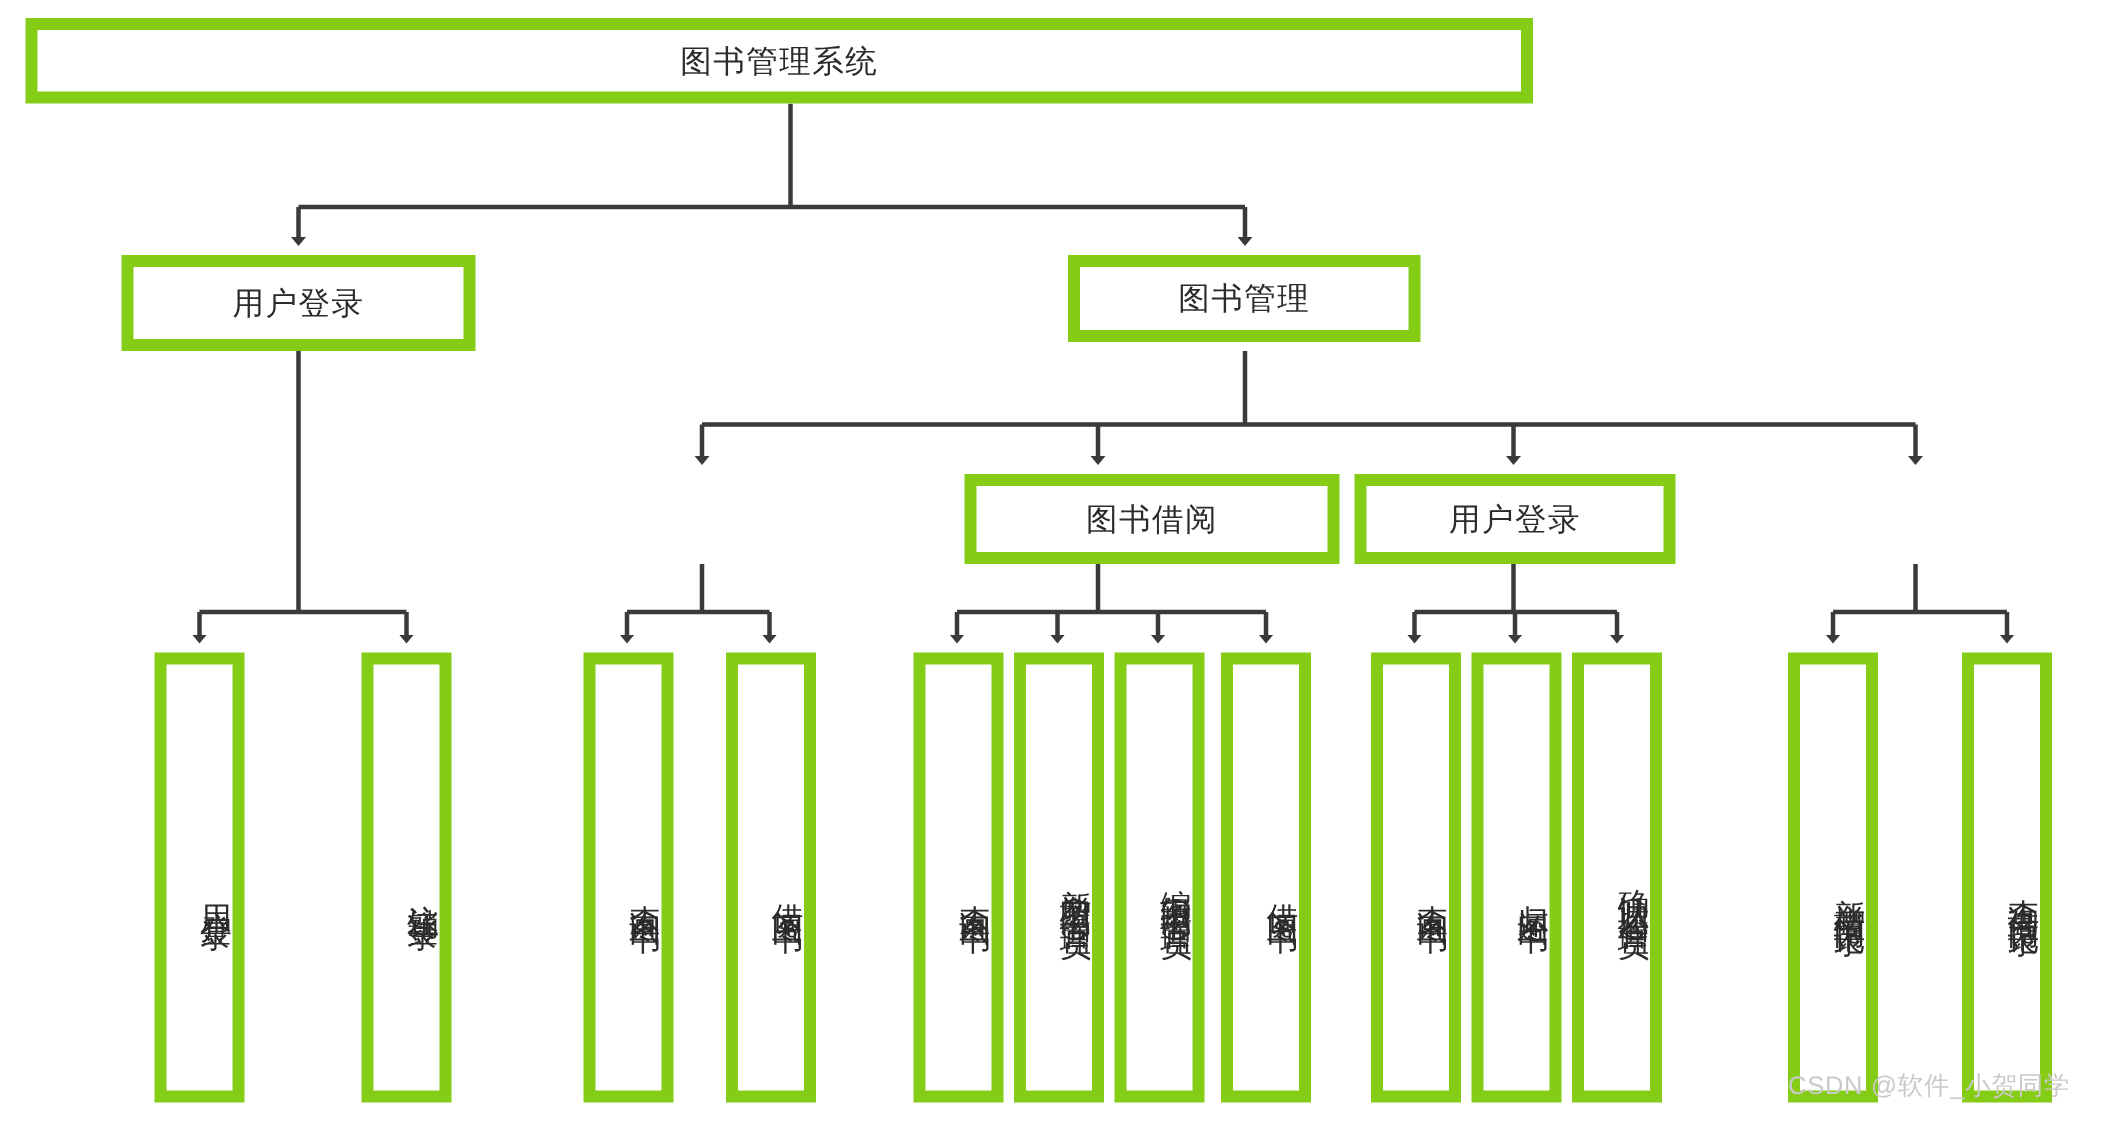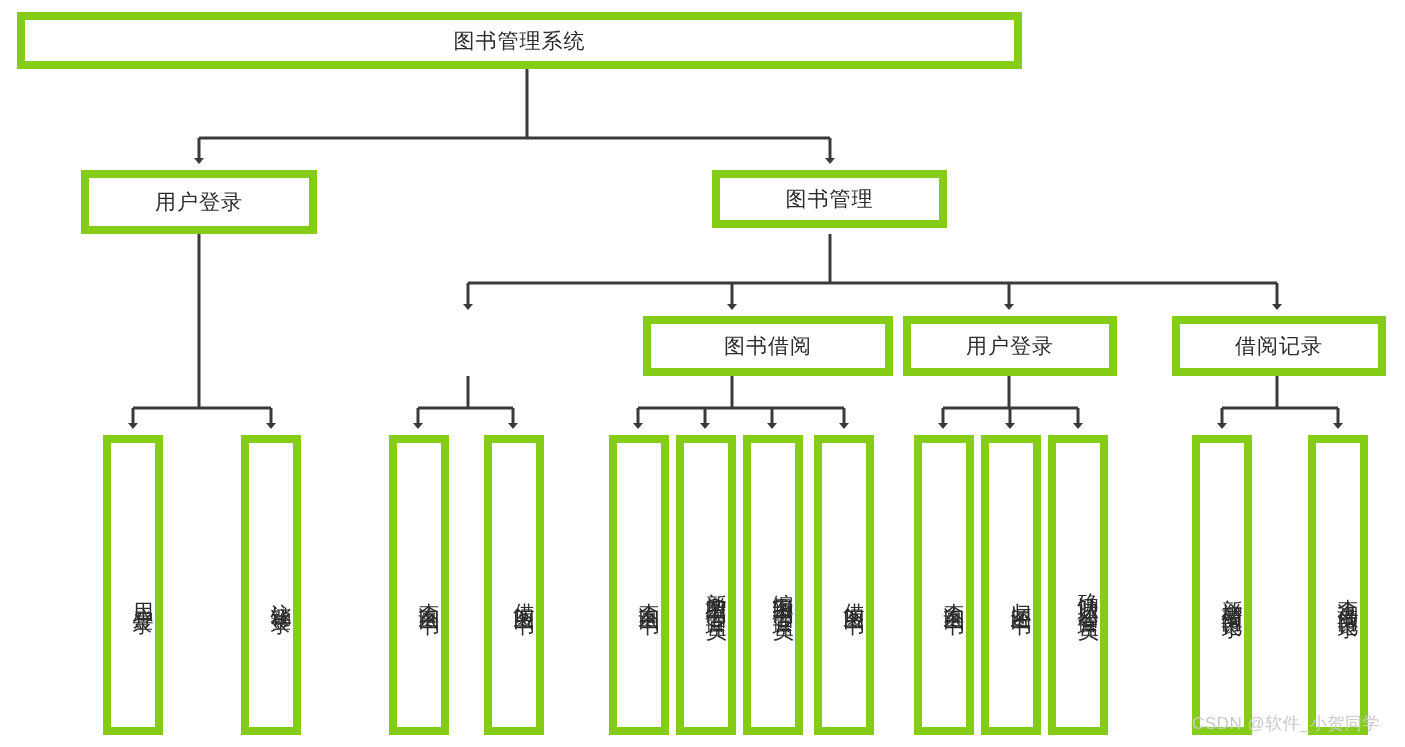--- a/index.html
+++ b/index.html
@@ -72,21 +72,20 @@
     </g>
   </svg>
 
   <div class="node h" id="root-node" style="left: 17px; top: 12px; width: 1005px; height: 57px;">图书管理系统</div>
 
   <div class="node h" id="l2-0" style="left: 81px; top: 170px; width: 236px; height: 64px;">用户登录</div>
   <div class="node h" id="l2-1" style="left: 712px; top: 170px; width: 235px; height: 58px;">图书管理</div>
 
   <div class="node h" id="l3-1" style="left: 643px; top: 316px; width: 250px; height: 60px;">图书借阅</div>
   <div class="node h" id="l3-2" style="left: 903px; top: 316px; width: 214px; height: 60px;">用户登录</div>
-  <div class="node h" id="l3-3" style="left: 1172px; top: 316px; width: 214px; height: 60px;">借阅记录</div>
 
   <div class="node v" id="lf-0" style="left: 103px; top: 435px; width: 60px; height: 300px;">用户登录</div>
   <div class="node v" id="lf-1" style="left: 241px; top: 435px; width: 60px; height: 300px;">注销登录</div>
   <div class="node v" id="lf-2" style="left: 389px; top: 435px; width: 60px; height: 300px;">查询图书</div>
   <div class="node v" id="lf-3" style="left: 484px; top: 435px; width: 60px; height: 300px;">借阅图书</div>
   <div class="node v" id="lf-4" style="left: 609px; top: 435px; width: 60px; height: 300px;">查询图书</div>
   <div class="node v" id="lf-5" style="left: 676px; top: 435px; width: 60px; height: 300px;">新增图书（管理员）</div>
   <div class="node v" id="lf-6" style="left: 743px; top: 435px; width: 60px; height: 300px;">编辑图书（管理员）</div>
   <div class="node v" id="lf-7" style="left: 814px; top: 435px; width: 60px; height: 300px;">借阅图书</div>
   <div class="node v" id="lf-8" style="left: 914px; top: 435px; width: 60px; height: 300px;">查询图书</div>

